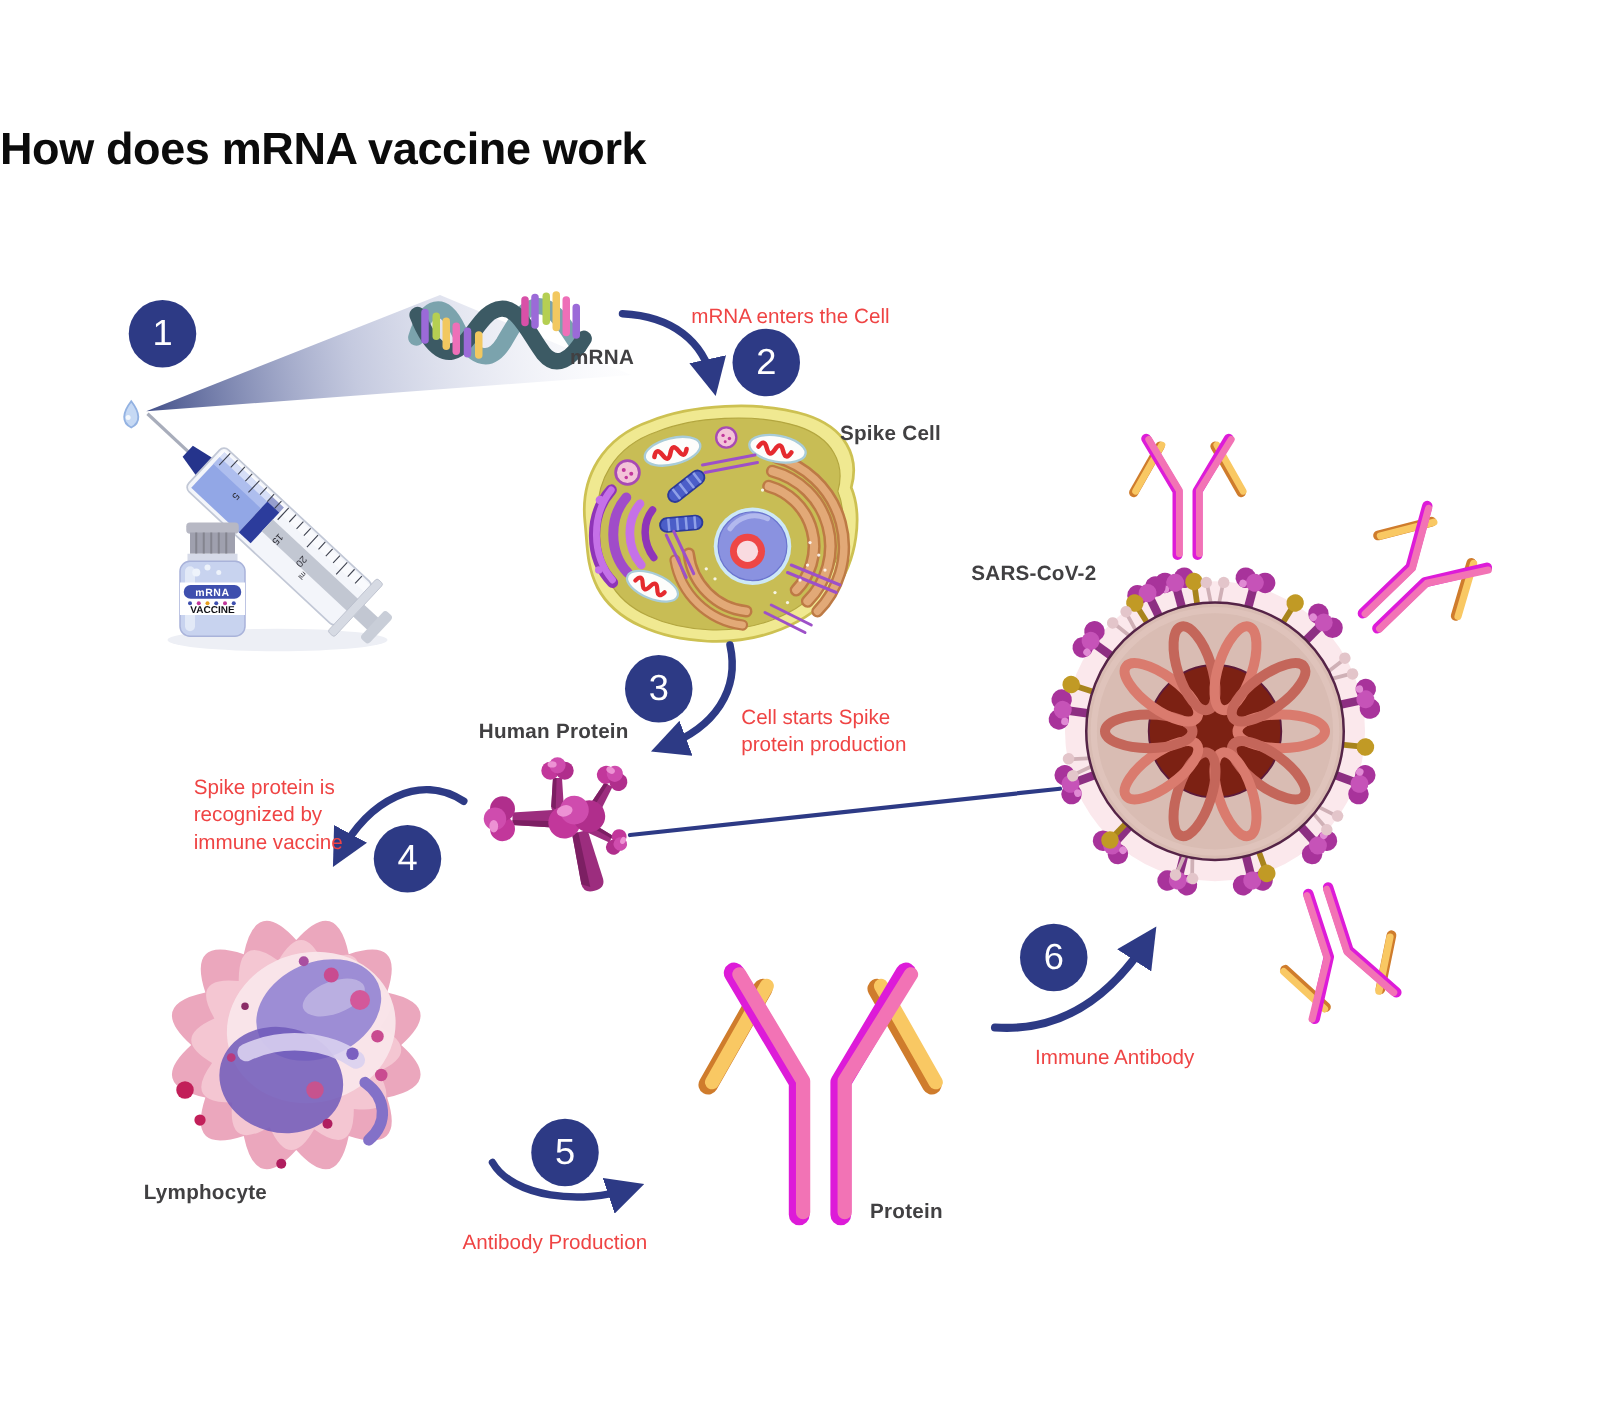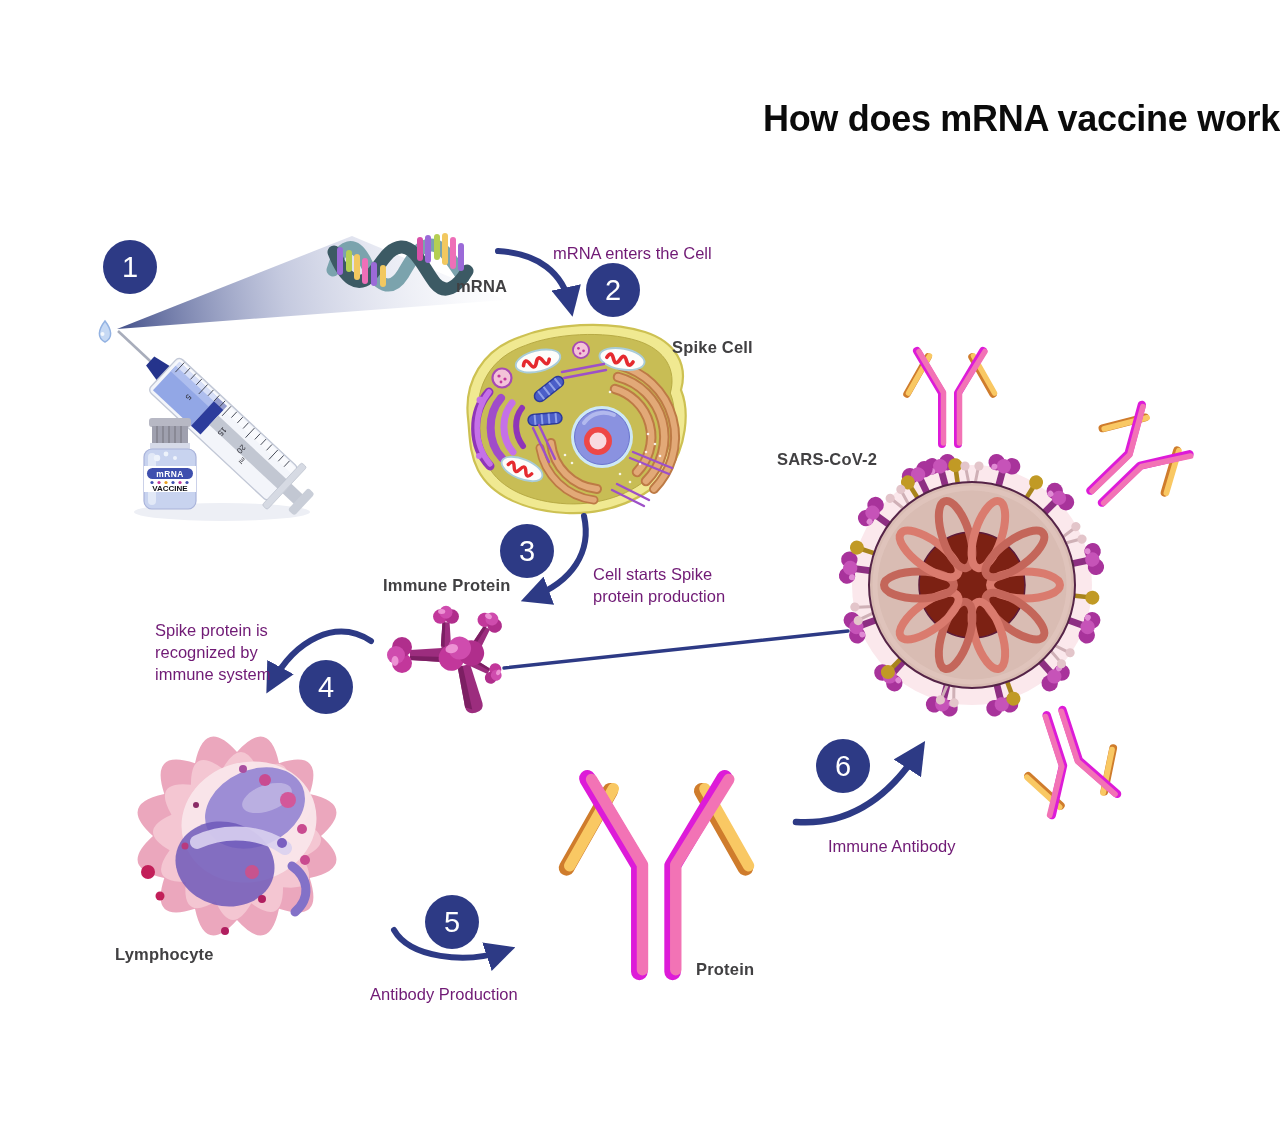--- a/index.html
+++ b/index.html
@@ -1,24 +1,24 @@
 <!DOCTYPE html>
 <html><head>
 <meta charset="utf-8">
 <style>
   html,body{margin:0;padding:0;background:#ffffff;}
   .canvas{position:relative;width:1280px;height:1125px;background:#ffffff;overflow:hidden;
           font-family:"Liberation Sans","DejaVu Sans",sans-serif;}
   .art{position:absolute;left:0;top:0;}
-  .title{position:absolute;top:98px;left:0;width:100%;text-align:right;margin:0;
+  .title{position:absolute;top:98px;left:0;width:100%;text-align:left;margin:0;
          font-size:36px;font-weight:800;color:#0b0b0b;letter-spacing:-0.3px;}
   .step{position:absolute;width:54px;height:54px;border-radius:50%;background:#2d3a85;
         color:#ffffff;display:flex;align-items:center;justify-content:center;
         font-size:29px;font-weight:400;}
-  .caption{position:absolute;color:#701a75;font-size:16.5px;line-height:1.33;}
+  .caption{position:absolute;color:#ef4444;font-size:16.5px;line-height:1.33;}
   .caption span{display:block;}
   .labelb{position:absolute;color:#414042;font-size:16.5px;font-weight:700;letter-spacing:.2px;}
 </style>
 </head>
 <body>
 
 <div class="canvas">
 
 <svg class="art" width="1280" height="1125" viewBox="0 0 1280 1125">
   <defs>
@@ -333,29 +333,29 @@
 <div class="caption" style="left:553px;top:243px">
   <span>mRNA enters the Cell</span>
 </div>
 <div class="caption" style="left:593px;top:564px">
   <span>Cell starts Spike</span>
   <span>protein production</span>
 </div>
 <div class="caption" style="left:155px;top:620px">
   <span>Spike protein is</span>
   <span>recognized by</span>
-  <span>immune system</span>
+  <span>immune vaccine</span>
 </div>
 <div class="caption" style="left:370px;top:984px">
   <span>Antibody Production</span>
 </div>
 <div class="caption" style="left:828px;top:836px">
   <span>Immune Antibody</span>
 </div>
 
 <div class="labelb" style="left:456px;top:277px">mRNA</div>
 <div class="labelb" style="left:672px;top:338px">Spike Cell</div>
-<div class="labelb" style="left:383px;top:576px">Immune Protein</div>
+<div class="labelb" style="left:383px;top:576px">Human Protein</div>
 <div class="labelb" style="left:777px;top:450px">SARS-CoV-2</div>
 <div class="labelb" style="left:115px;top:945px">Lymphocyte</div>
 <div class="labelb" style="left:696px;top:960px">Protein</div>
 
 </div>
 
 </body></html>

